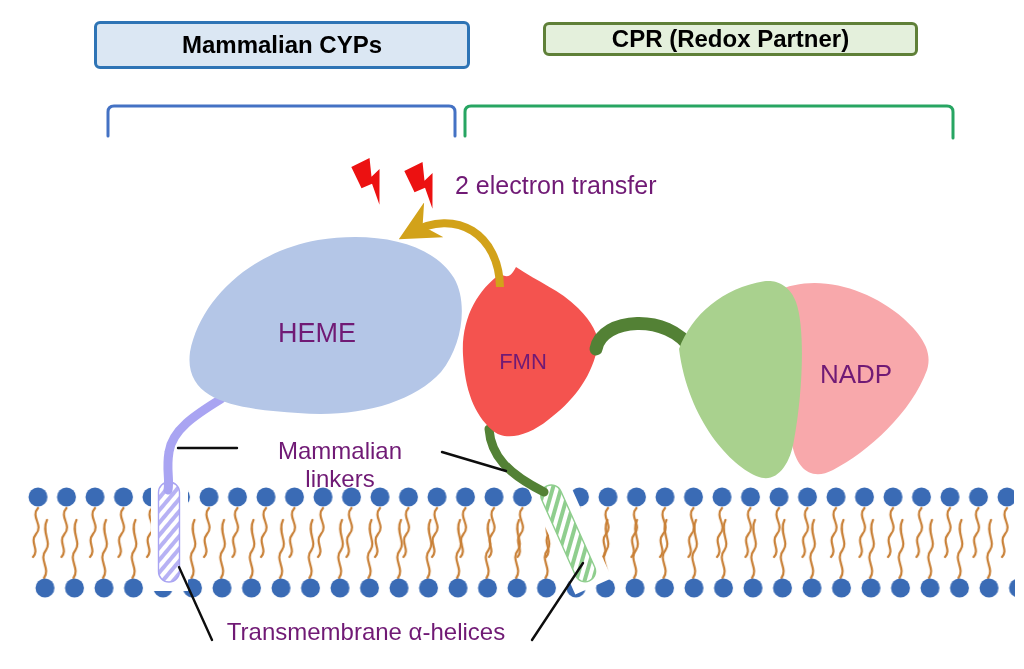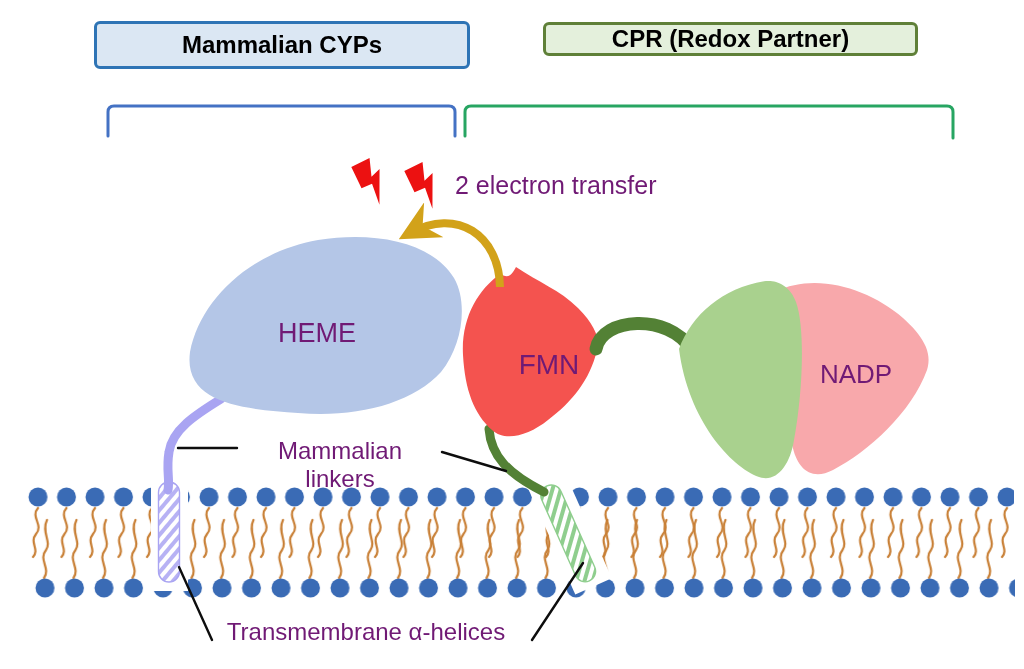--- a/index.html
+++ b/index.html
@@ -9,21 +9,21 @@
   .abs{position:absolute;color:#701a75;font-weight:400;}
   .hdr-box{position:absolute;display:flex;align-items:center;justify-content:center;
            font-size:24px;font-weight:700;color:#000;box-sizing:border-box;border-radius:6px;}
   #cyp-box{left:94px;top:21px;width:376px;height:48px;
            background:var(--cyp_box_fill,#dbe7f3);border:3px solid var(--cyp_box_border,#2e74b5);}
   #cpr-box{left:522px;top:22px;width:375px;height:34px;
            background:var(--cpr_box_fill,#e4f0dc);border:3px solid var(--cpr_box_border,#5f8038);margin-left:21px;}
   #lbl-etransfer{left:455px;top:171px;width:250px;font-size:25px;}
   #lbl-hinge{left:552px;top:252px;width:180px;font-size:24px;line-height:31px;text-align:center;}
   #lbl-heme{left:267px;top:318px;width:100px;font-size:27px;text-align:center;}
-  #lbl-fmn{left:499px;top:349px;width:100px;font-size:28px;text-align:center;}
+  #lbl-fmn{left:473px;top:349px;width:100px;font-size:22px;text-align:center;}
   #lbl-fad{left:692px;top:359px;width:100px;font-size:26px;text-align:center;}
   #lbl-nadp{left:796px;top:359px;width:120px;font-size:26px;text-align:center;}
   #lbl-flexlink{left:240px;top:437px;width:200px;font-size:24px;text-align:center;}
   #lbl-tmh{left:206px;top:618px;width:320px;font-size:24px;text-align:center;}
   
   .bracket-blue{stroke:var(--bracket_blue,#4472c4);stroke-width:3;fill:none;stroke-linecap:round;}
   .bracket-green{stroke:var(--bracket_green,#27a562);stroke-width:3;fill:none;stroke-linecap:round;}
   .bolt{fill:var(--bolt_red,#ec1111);}
   .arrow-gold{stroke:var(--arrow_gold,#d2a21a);stroke-width:8;fill:none;}
   .arrow-gold-head{fill:var(--arrow_gold,#d2a21a);}

